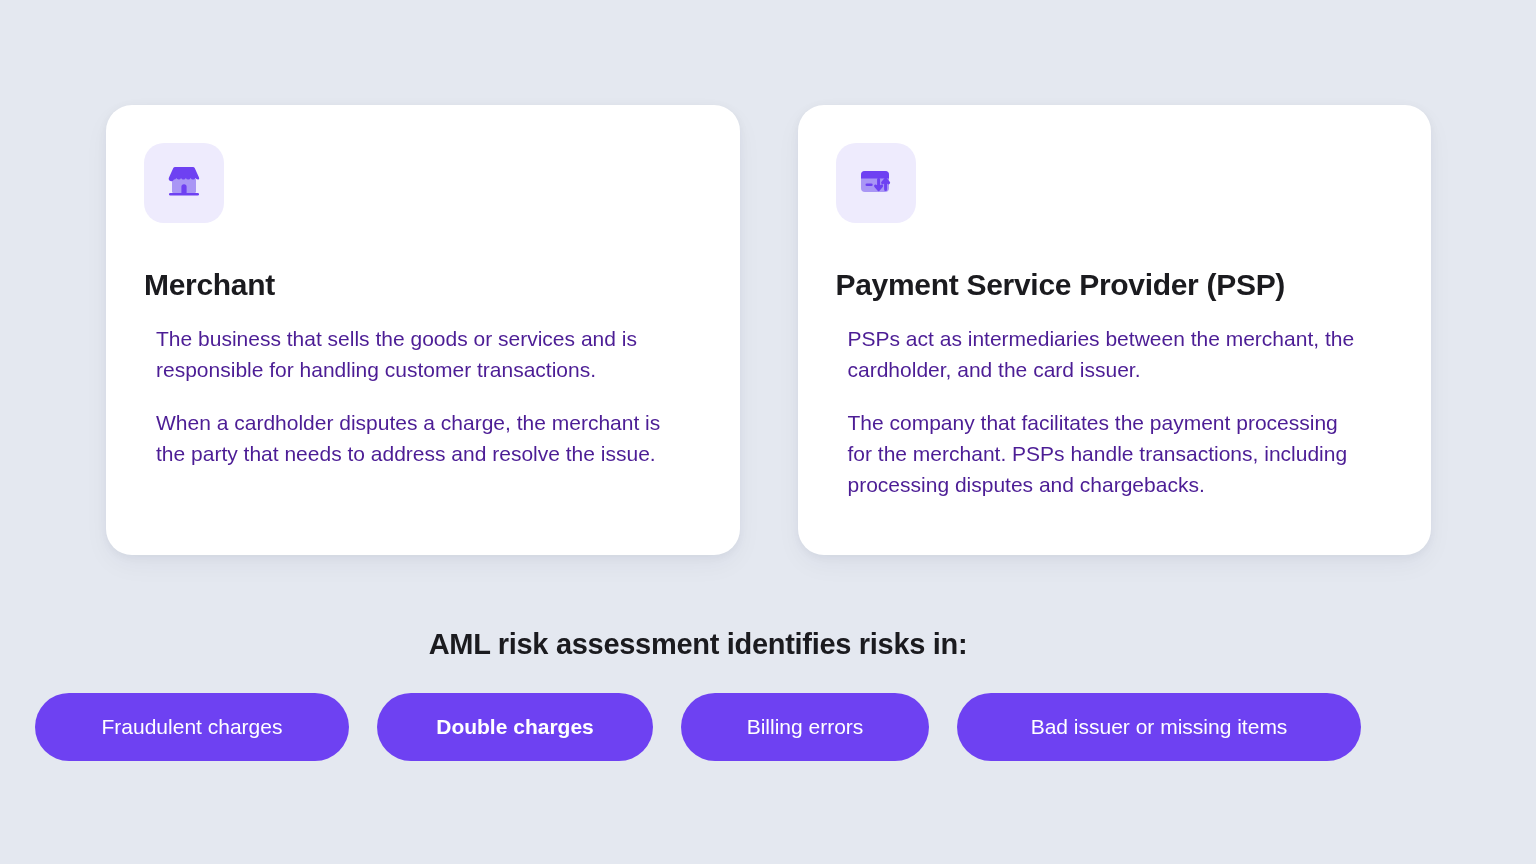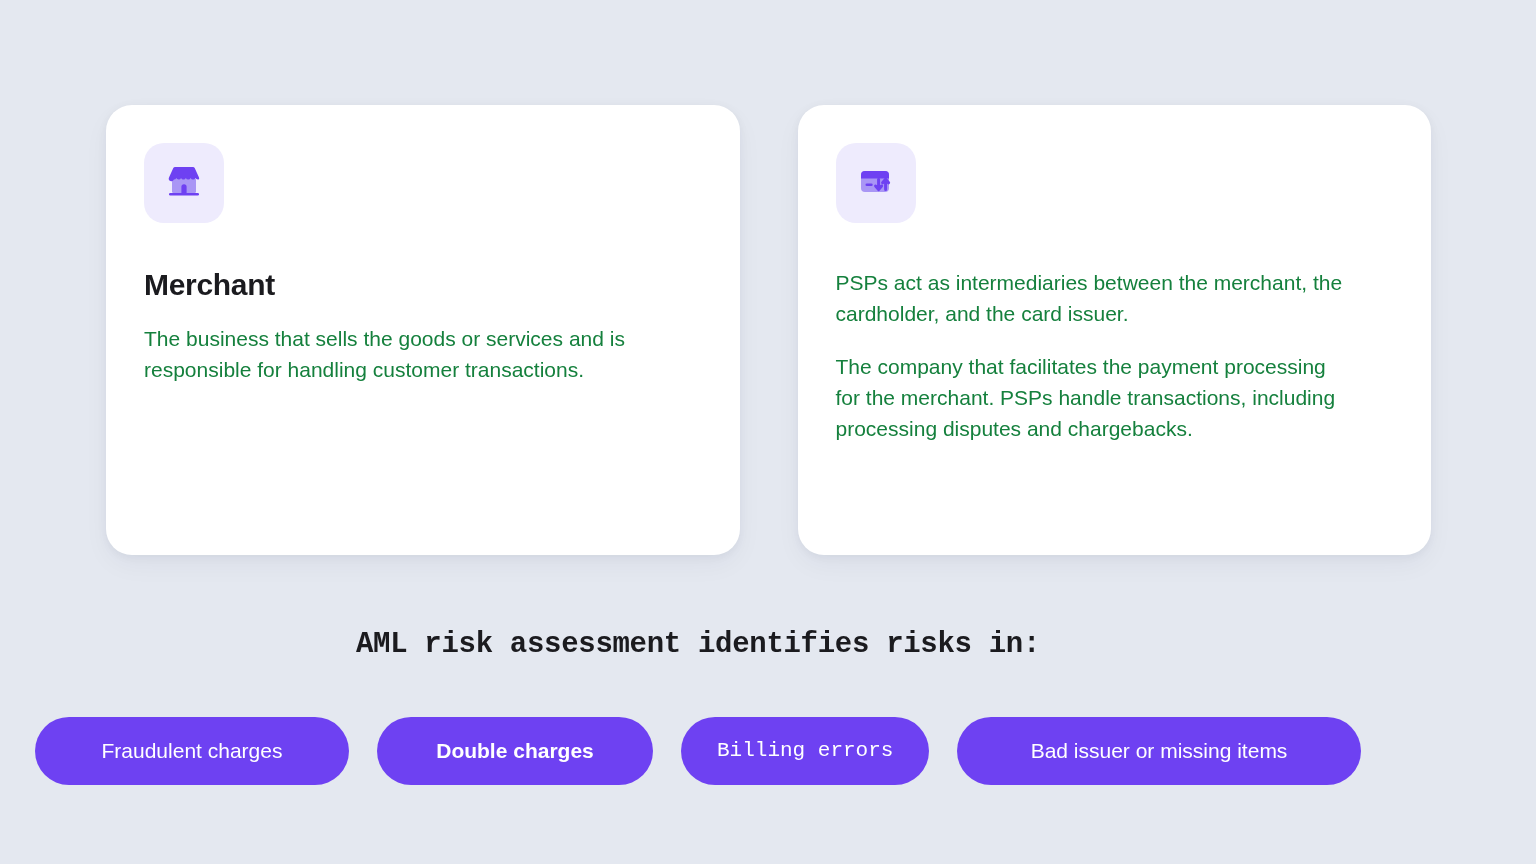--- a/index.html
+++ b/index.html
@@ -55,41 +55,40 @@
     font-size: 30px;
     font-weight: 700;
     color: #1b1b1f;
     letter-spacing: -0.3px;
     margin: 0 0 20px 0;
     line-height: 1.2;
   }
   .card-para {
     font-size: 21px;
     line-height: 31px;
-    color: #15803d;
-    margin: 0 0 22px 0;
+    color: #4c1d95;
+    margin: 0 0 22px 12px;
     max-width: 510px;
   }
   .card-para:last-child { margin-bottom: 0; }
 
   
   .bottom-section {
     position: absolute;
     left: 0;
     right: 0;
     top: 628px;
     text-align: center;
   }
   .bottom-heading {
     font-size: 29px;
     font-weight: 700;
     color: #1b1b1f;
     letter-spacing: -0.3px;
-    margin: 0 0 56px 0;
-    font-family: Liberation Mono, monospace;
+    margin: 0 0 32px 0;
   }
   .pill-row {
     display: flex;
     justify-content: center;
     align-items: center;
     gap: 28px;
     padding: 0 106px;
   }
   .pill {
     background: #6e41f2;
@@ -100,21 +99,21 @@
     padding: 0 36px;
     font-family: "Liberation Sans", sans-serif;
     font-size: 21px;
     line-height: 68px;
     white-space: nowrap;
     cursor: pointer;
     box-sizing: border-box;
   }
   .pill.wide-1 { min-width: 314px; }
   .pill.wide-2 { min-width: 276px; font-weight: bold; }
-  .pill.wide-3 { min-width: 248px; font-family: Liberation Mono, monospace; }
+  .pill.wide-3 { min-width: 248px; }
   .pill.wide-4 { min-width: 404px; }
 </style>
 </head>
 <body>
 
 <div class="stage">
 
   <div class="cards-row">
 
     <div class="info-card">
@@ -140,39 +139,41 @@
                      L11.3 9 A2 2 0 0 1 13 8 Z" fill="#6e41f2"></path>
 
             <path d="M19.4 34 v-6.2 a2.6 2.6 0 0 1 2.6 -2.6 a2.6 2.6 0 0 1 2.6 2.6 V34 Z" fill="#6e41f2"></path>
 
             <rect x="7" y="34" width="30" height="2.6" rx="1.3" fill="#6e41f2"></rect>
           </svg>
         </span>
       </div>
       <h2 class="card-title">Merchant</h2>
       <p class="card-para">The business that sells the goods or services and is responsible for handling customer transactions.</p>
+      <p class="card-para">When a cardholder disputes a charge, the merchant is the party that needs to address and resolve the issue.</p>
     </div>
 
     <div class="info-card">
       <div class="icon-tile">
         <span>
           <svg width="44" height="44" viewBox="0 0 44 44" aria-hidden="true">
 
             <rect x="7" y="12" width="28" height="21" rx="4" fill="#a996f5"></rect>
 
             <path d="M7 16 a4 4 0 0 1 4 -4 h20 a4 4 0 0 1 4 4 v3.6 H7 Z" fill="#6e41f2"></path>
 
             <rect x="11.5" y="24.4" width="7.2" height="2.6" rx="1.3" fill="#6e41f2"></rect>
 
             <path d="M24.6 20.2 v8.6 M24.6 30.6 l-3 -3.6 M24.6 30.6 l3 -3.6" stroke="#6e41f2" stroke-width="3" stroke-linecap="round" stroke-linejoin="round" fill="none"></path>
 
             <path d="M31.6 30.6 v-8.6 M31.6 20.2 l-3 3.6 M31.6 20.2 l3 3.6" stroke="#6e41f2" stroke-width="3" stroke-linecap="round" stroke-linejoin="round" fill="none"></path>
           </svg>
         </span>
       </div>
+      <h2 class="card-title">Payment Service Provider (PSP)</h2>
       <p class="card-para">PSPs act as intermediaries between the merchant, the cardholder, and the card issuer.</p>
       <p class="card-para">The company that facilitates the payment processing for the merchant. PSPs handle transactions, including processing disputes and chargebacks.</p>
     </div>
 
   </div>
 
   <div class="bottom-section">
     <h3 class="bottom-heading">AML risk assessment identifies risks in:</h3>
     <div class="pill-row">
       <button class="pill wide-1">Fraudulent charges</button>

